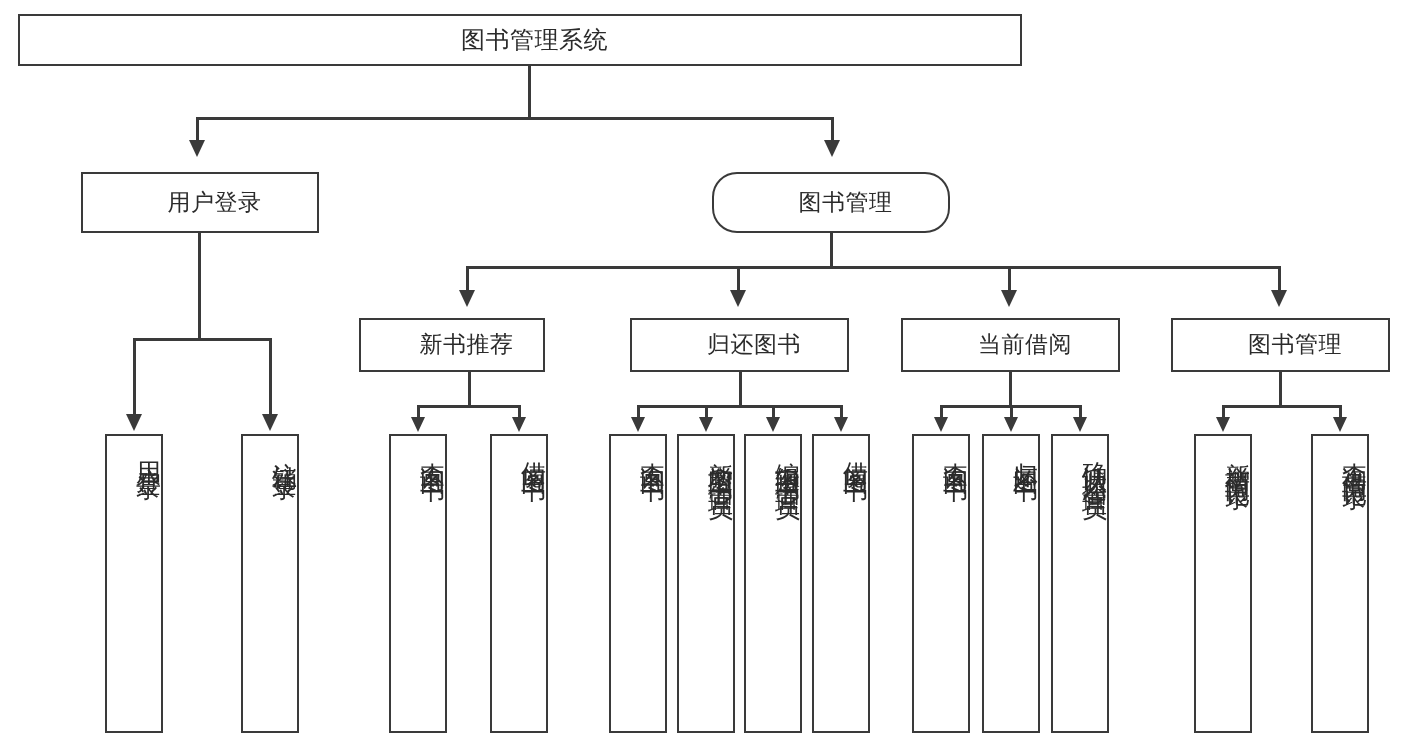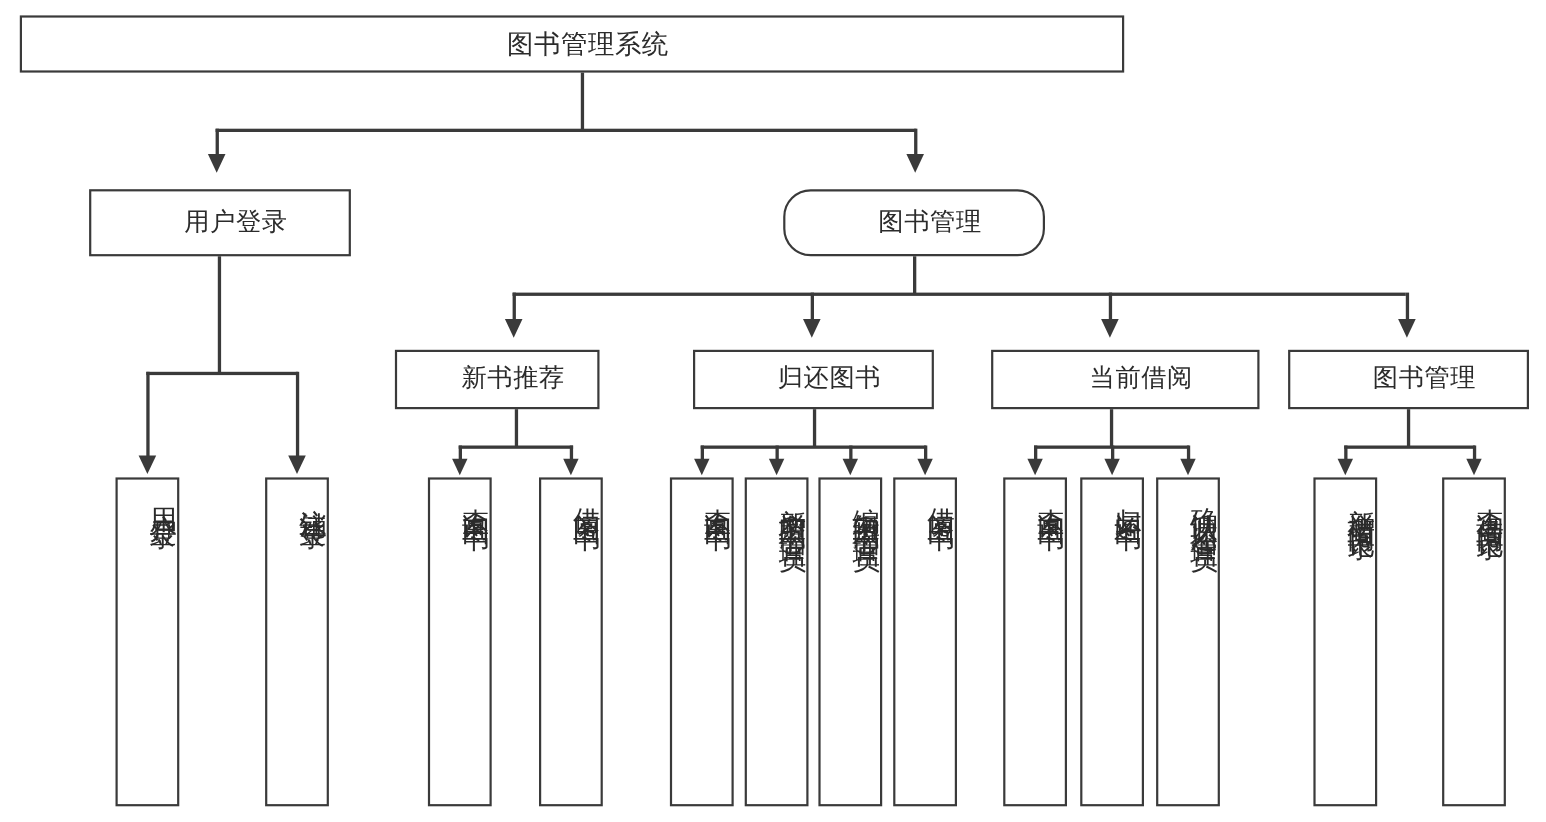--- a/index.html
+++ b/index.html
@@ -126,21 +126,21 @@
   <div class="arrow" style="left:1001px; top:290px;"></div>
   <div class="conn vline" style="left:1278px; top:266px; height:26px;"></div>
   <div class="arrow" style="left:1271px; top:290px;"></div>
 
   <div class="node h" style="left:359px; top:318px; width:186px; height:54px;">
     <span class="node-label">新书推荐</span>
   </div>
   <div class="node h" style="left:630px; top:318px; width:219px; height:54px;">
     <span class="node-label">归还图书</span>
   </div>
-  <div class="node h" style="left:901px; top:318px; width:244px; height:54px;">
+  <div class="node h" style="left:901px; top:318px; width:219px; height:54px;">
     <span class="node-label">当前借阅</span>
   </div>
   <div class="node h" style="left:1171px; top:318px; width:219px; height:54px;">
     <span class="node-label">图书管理</span>
   </div>
 
   <div class="conn vline" style="left:468px; top:372px; height:35px;"></div>
   <div class="conn hline" style="left:417px; top:405px; width:104px;"></div>
   <div class="conn vline" style="left:417px; top:405px; height:14px;"></div>
   <div class="arrow small" style="left:411px; top:417px;"></div>

